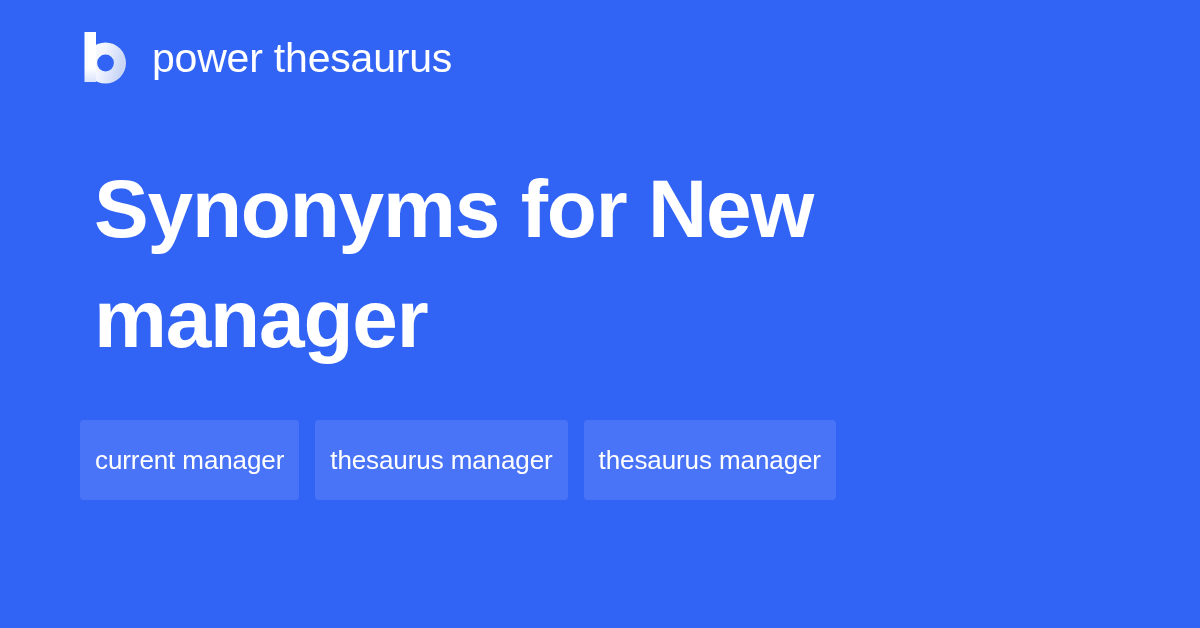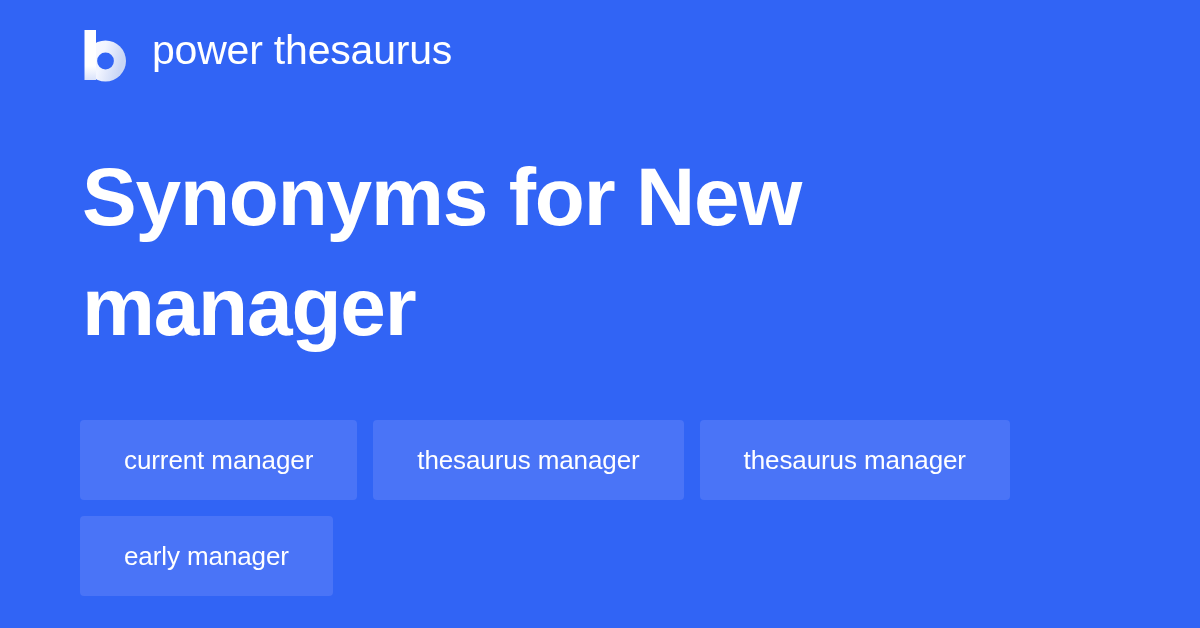--- a/index.html
+++ b/index.html
@@ -22,20 +22,21 @@
     background: #3164f5;
     box-sizing: border-box;
   }
 
   
   .brand {
     position: absolute;
     left: 84px;
     top: 30px;
     display: flex;
+    align-items: center;
     height: 56px;
   }
 
   .brand-logo {
     width: 42px;
     height: 52px;
     display: block;
     flex: 0 0 auto;
   }
 
@@ -48,21 +49,21 @@
     letter-spacing: -0.2px;
     white-space: nowrap;
   }
 
   
   .headline {
     position: absolute;
     left: 82px;
     top: 142px;
     width: 1000px;
-    margin: 0;
+    margin: 12px;
     font-size: 82px;
     line-height: 110px;
     font-weight: 700;
     color: #ffffff;
     letter-spacing: -1.2px;
   }
 
   
   .chips {
     position: absolute;
@@ -71,21 +72,21 @@
     width: 1040px;
     display: flex;
     flex-wrap: wrap;
     gap: 16px;
     align-content: flex-start;
   }
 
   .chip {
     height: 80px;
     box-sizing: border-box;
-    padding: 0 44px;
+    padding: 0 15px;
     display: flex;
     align-items: center;
     justify-content: center;
     background: #4a74f7;
     border-radius: 4px;
     color: #ffffff;
     font-size: 26px;
     line-height: 1;
     font-weight: 400;
     letter-spacing: -0.1px;
@@ -129,18 +130,15 @@
   <div class="chips">
     <div class="chip">
         <span>current manager</span>
       </div>
     <div class="chip">
         <span>thesaurus manager</span>
       </div>
     <div class="chip">
         <span>thesaurus manager</span>
       </div>
-    <div class="chip">
-        <span>early manager</span>
-      </div>
   </div>
 
 </div>
 
 </body></html>

